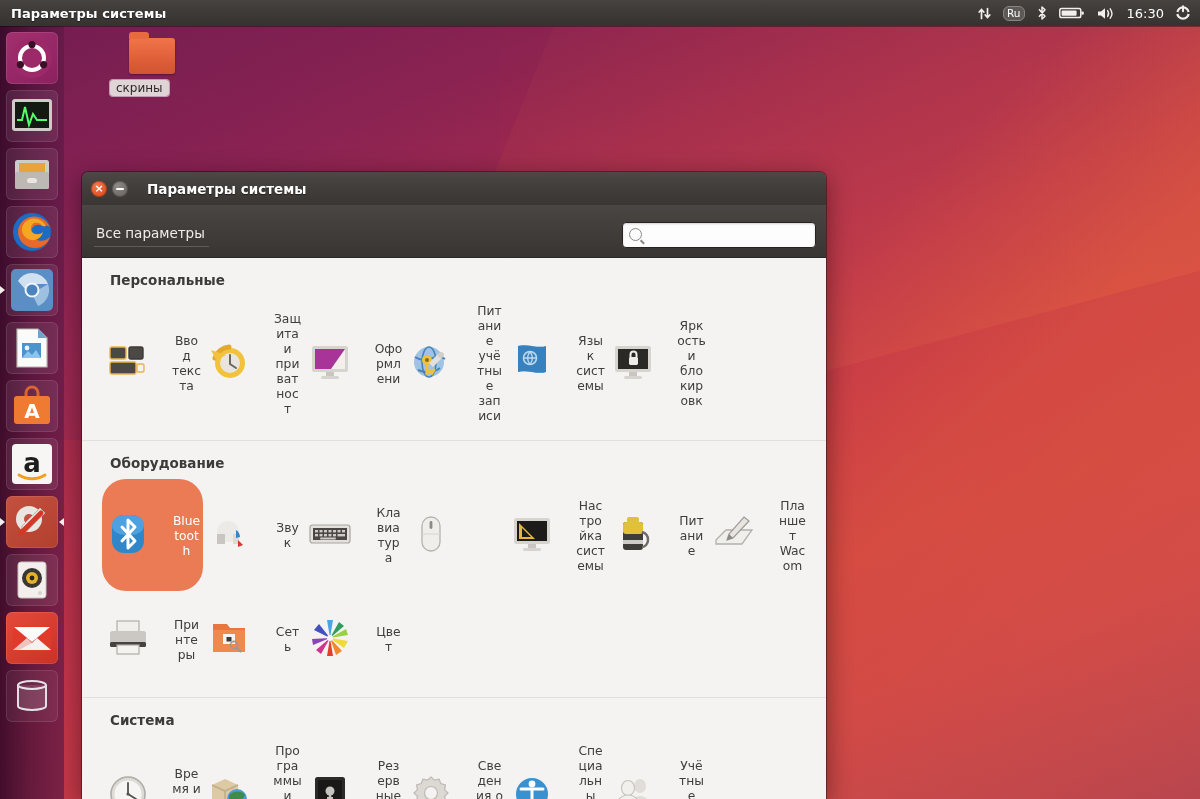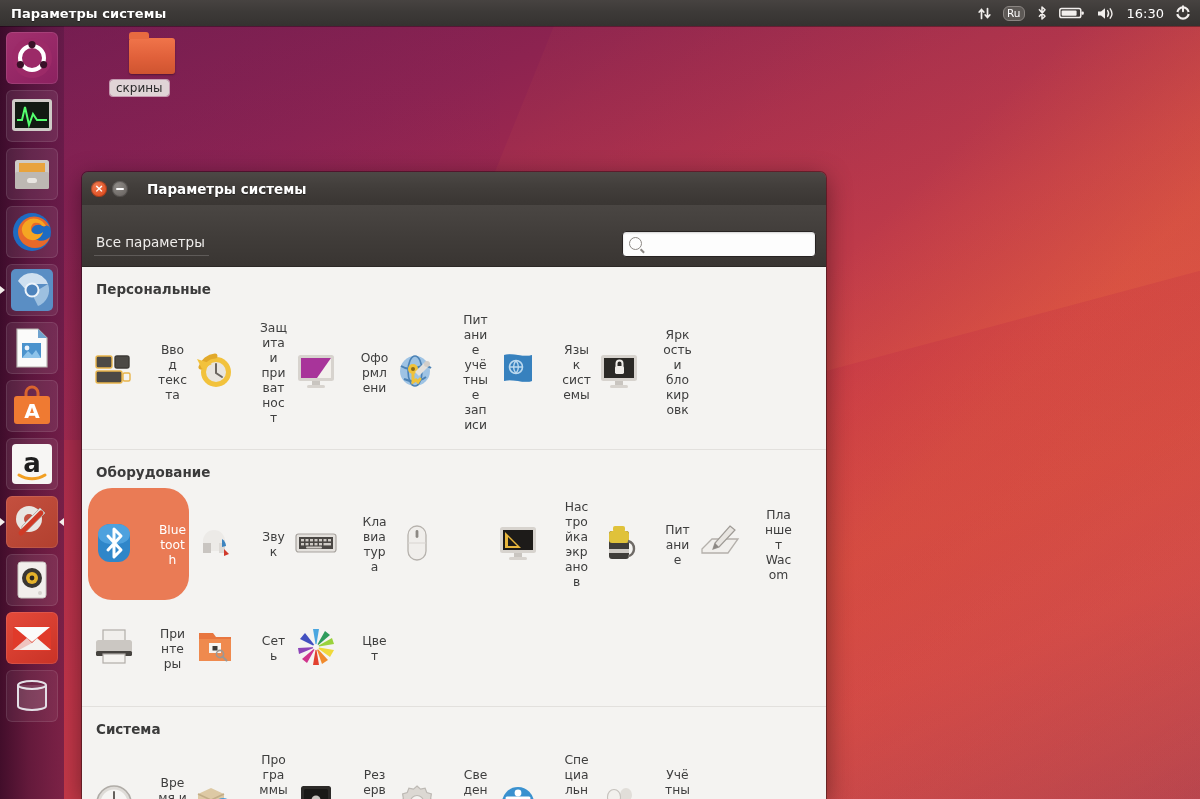--- a/index.html
+++ b/index.html
@@ -113,40 +113,40 @@
   .winbtn .gm{
     position:absolute;left:4px;right:4px;top:7px;height:2px;background:#fff;border-radius:1px;
   }
   #win-title{
     color:#fff;font-size:13.5px;font-weight:bold;margin-left:14px;
     text-shadow:0 1px 1px rgba(0,0,0,0.5);
   }
   #toolbar{
     height:45px;flex:0 0 45px;display:flex;align-items:center;justify-content:space-between;
     background:linear-gradient(180deg,#4a4643 0%,#403c39 55%,#393532 100%);
-    border-bottom:1px solid #2c2826;padding:16px 10px 0 12px;
+    border-bottom:1px solid #2c2826;padding:7px 10px 0 12px;
   }
   #all-settings{
     color:#efedeb;font-size:13.5px;padding:2px 4px 5px 2px;
     border-bottom:1px solid rgba(255,255,255,0.18);
   }
   #search-wrap{
     width:180px;height:24px;background:#fdfdfd;border-radius:4px;
     border:1px solid #272322;display:flex;align-items:center;padding:0 6px;
     box-shadow:inset 0 1px 2px rgba(0,0,0,0.18);
   }
   #search-wrap input{
     border:0;outline:0;background:transparent;font-size:12px;color:#333;width:100%;
     font-family:"DejaVu Sans","Liberation Sans",sans-serif;margin-left:5px;
   }
   .mag{width:11px;height:11px;border:1.6px solid #8c8884;border-radius:50%;position:relative;flex:0 0 11px;}
   .mag::after{content:"";position:absolute;right:-4px;bottom:-3px;width:5px;height:1.6px;background:#8c8884;transform:rotate(45deg);}
 
   #win-body{flex:1 1 auto;background:#f4f3f1;overflow:hidden;position:relative;}
-  .section{padding:14px 0 10px 0;}
+  .section{padding:14px 0 10px 14px;}
   .section + .section{border-top:1px solid #e2e0dd;}
   .section-title{
     font-size:13.5px;font-weight:bold;color:#3b3b3b;margin:0 0 8px 14px;
   }
   .grid{display:flex;flex-wrap:wrap;padding-left:6px;}
   .tile{
     width:101px;min-height:96px;box-sizing:border-box;
     display:flex;flex-direction:row;align-items:center;
     padding:8px 2px 6px 2px;margin:0;border-radius:2px;gap:20px;
   }
@@ -480,21 +480,21 @@
 
         <div class="tile tall">
           <svg class="ico" viewBox="0 0 48 48">
             <rect x="6" y="8" width="36" height="26" rx="2.5" fill="#d7d3ce"></rect>
             <rect x="9" y="11" width="30" height="20" fill="#1d1b19"></rect>
             <path d="M11 29V13l16 16z" fill="#e8b63c"></path>
             <path d="M14 27V18l9 9z" fill="#1d1b19"></path>
             <rect x="20" y="34" width="8" height="5" fill="#c9c5c0"></rect>
             <rect x="15" y="38" width="18" height="3" rx="1.5" fill="#d7d3ce"></rect>
           </svg>
-          <span class="cap">Настройка экранов</span>
+          <span class="cap">Настройка системы</span>
         </div>
 
         <div class="tile tall">
           <svg class="ico" viewBox="0 0 48 48">
             <rect x="14" y="12" width="20" height="28" rx="3" fill="#3f3d3a"></rect>
             <rect x="14" y="12" width="20" height="12" rx="3" fill="#e0c23a"></rect>
             <rect x="18" y="7" width="12" height="6" rx="2" fill="#e0c23a"></rect>
             <path d="M14 30h20v4H14z" fill="#cfcbc6"></path>
             <path d="M33 22c4 1 6 4 6 8s-3 7-6 7" stroke="#6e6a66" stroke-width="2.4" fill="none"></path>
           </svg>

